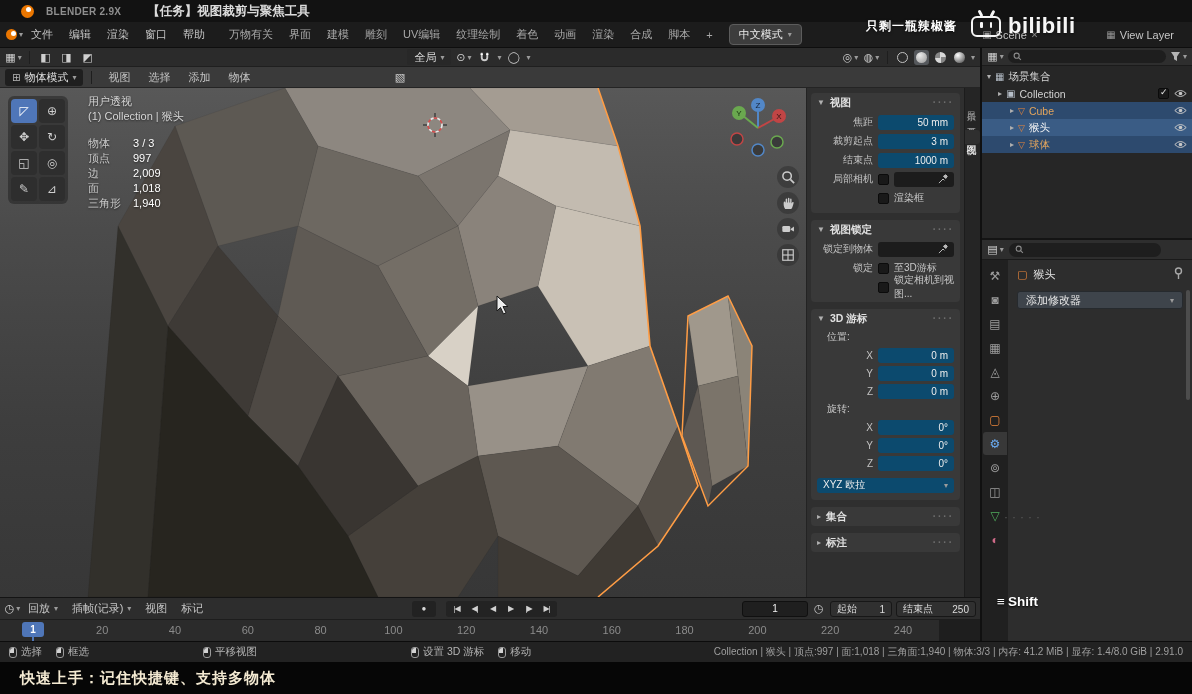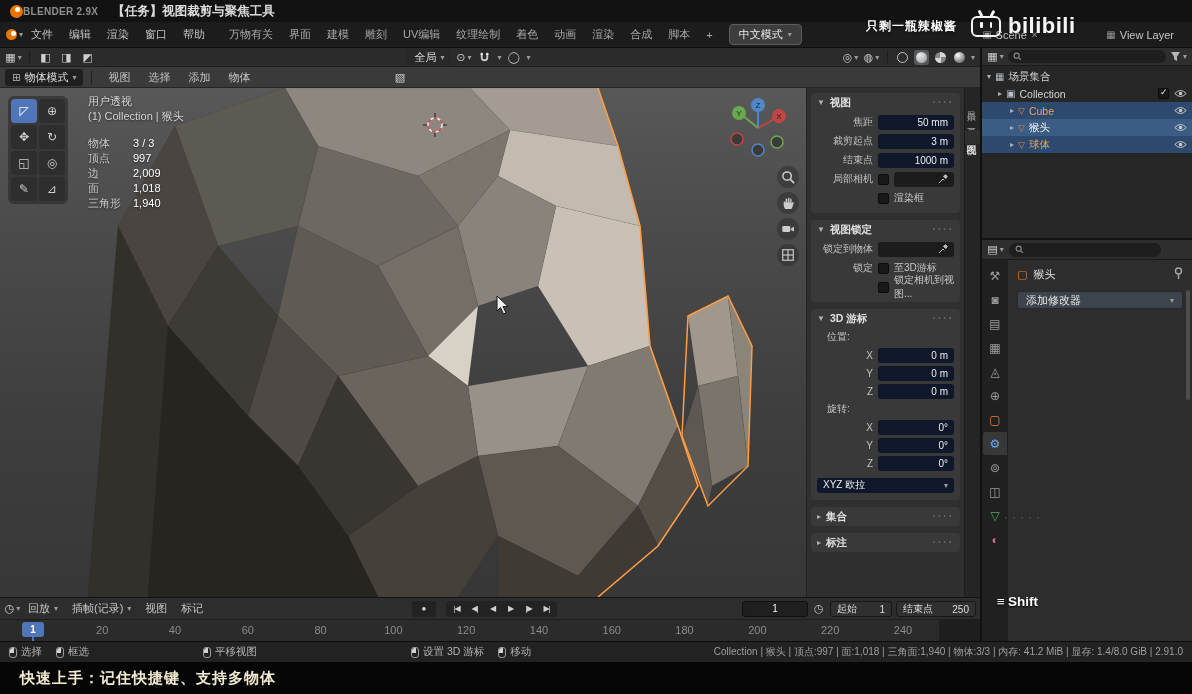--- a/index.html
+++ b/index.html
@@ -1,20 +1,20 @@
 <!DOCTYPE html>
 <html><head>
 <meta charset="utf-8">
 <style>
   * { margin:0; padding:0; box-sizing:border-box; font-family:"Liberation Sans","DejaVu Sans",sans-serif; }
   html,body { width:1192px; height:694px; background:#000; }
   .stage { position:relative; width:1192px; height:694px; background:#1d1d1d; overflow:hidden; color:#c9c9c9; font-size:11px; }
 
   
-  .titlebar { position:absolute; top:0; left:0; right:0; height:22px; background:#121212; display:flex; align-items:center; gap:0; padding:0 10px; }
+  .titlebar { position:absolute; top:0; left:0; right:0; height:22px; background:#121212; display:flex; align-items:center; gap:12px; padding:0 21px; }
   .blender-logo { width:13px; height:13px; border-radius:50%; background:#ea7600; position:relative; flex:none; }
   .blender-logo::after { content:""; position:absolute; width:5px; height:5px; border-radius:50%; background:#fff; top:2px; left:5px; }
   .app-name { color:#8f8f8f; font-weight:bold; font-size:10px; letter-spacing:.3px; }
   .win-title { color:#dcdcdc; font-size:12.5px; font-weight:bold; margin-left:14px; }
 
   
   .menubar { position:absolute; top:22px; left:0; right:0; height:26px; background:#1c1c1c; display:flex; align-items:center; padding:0 6px; border-bottom:1px solid #0e0e0e; }
   .menus { display:flex; align-items:center; }
   .menu-item { padding:3px 8px; border-radius:3px; color:#c3c3c3; white-space:nowrap; }
   .ws-tabs { display:flex; align-items:center; margin-left:8px; }
@@ -64,21 +64,21 @@
 
   
   .sidebar { position:absolute; top:0; left:806px; width:158px; height:509px; background:#2f2f2f; border-left:1px solid #232323; padding:5px 4px; overflow:hidden; }
   .panel { background:#393939; border-radius:4px; margin-bottom:7px; }
   .panel-h { height:19px; display:flex; align-items:center; gap:5px; padding:0 6px; color:#e0e0e0; font-size:10.5px; font-weight:bold; }
   .tri { color:#b0b0b0; font-size:8px; }
   .grip { margin-left:auto; color:#6d6d6d; letter-spacing:2px; font-size:10px; }
   .panel-b { padding:2px 6px 7px; display:flex; flex-direction:column; gap:3px; }
   .frow { display:flex; align-items:center; gap:5px; height:16px; }
   .flabel { width:56px; text-align:right; color:#c2c2c2; font-size:10px; flex:none; }
-  .ffield { flex:1; height:15px; background:#0f172a; border-radius:3px; display:flex; align-items:center; justify-content:flex-end; padding:0 6px; color:#ededed; font-size:10px; }
+  .ffield { flex:1; height:15px; background:#0c4a6e; border-radius:3px; display:flex; align-items:center; justify-content:flex-end; padding:0 6px; color:#ededed; font-size:10px; }
   .ffield.dark { background:#1c1c1c; justify-content:flex-end; }
   .ffield.full { justify-content:space-between; }
   .cb { width:11px; height:11px; background:#191919; border:1px solid #0b0b0b; border-radius:2px; flex:none; position:relative; }
   .cb.checked::after { content:"✓"; position:absolute; top:-2px; left:1px; color:#e8e8e8; font-size:9px; }
   .cb-label { color:#c8c8c8; font-size:10px; }
   .sub-label { color:#c8c8c8; font-size:10px; padding-left:10px; height:14px; }
 
   .side-tabs { position:absolute; top:0; left:964px; width:16px; height:509px; background:#252525; border-left:1px solid #1c1c1c; display:flex; flex-direction:column; align-items:stretch; padding-top:8px; gap:3px; }
   .side-tab { writing-mode:vertical-rl; font-size:10px; color:#989898; padding:7px 2px; border-radius:0 3px 3px 0; text-align:center; }
   .side-tab.active { background:#2f2f2f; color:#f0f0f0; }

